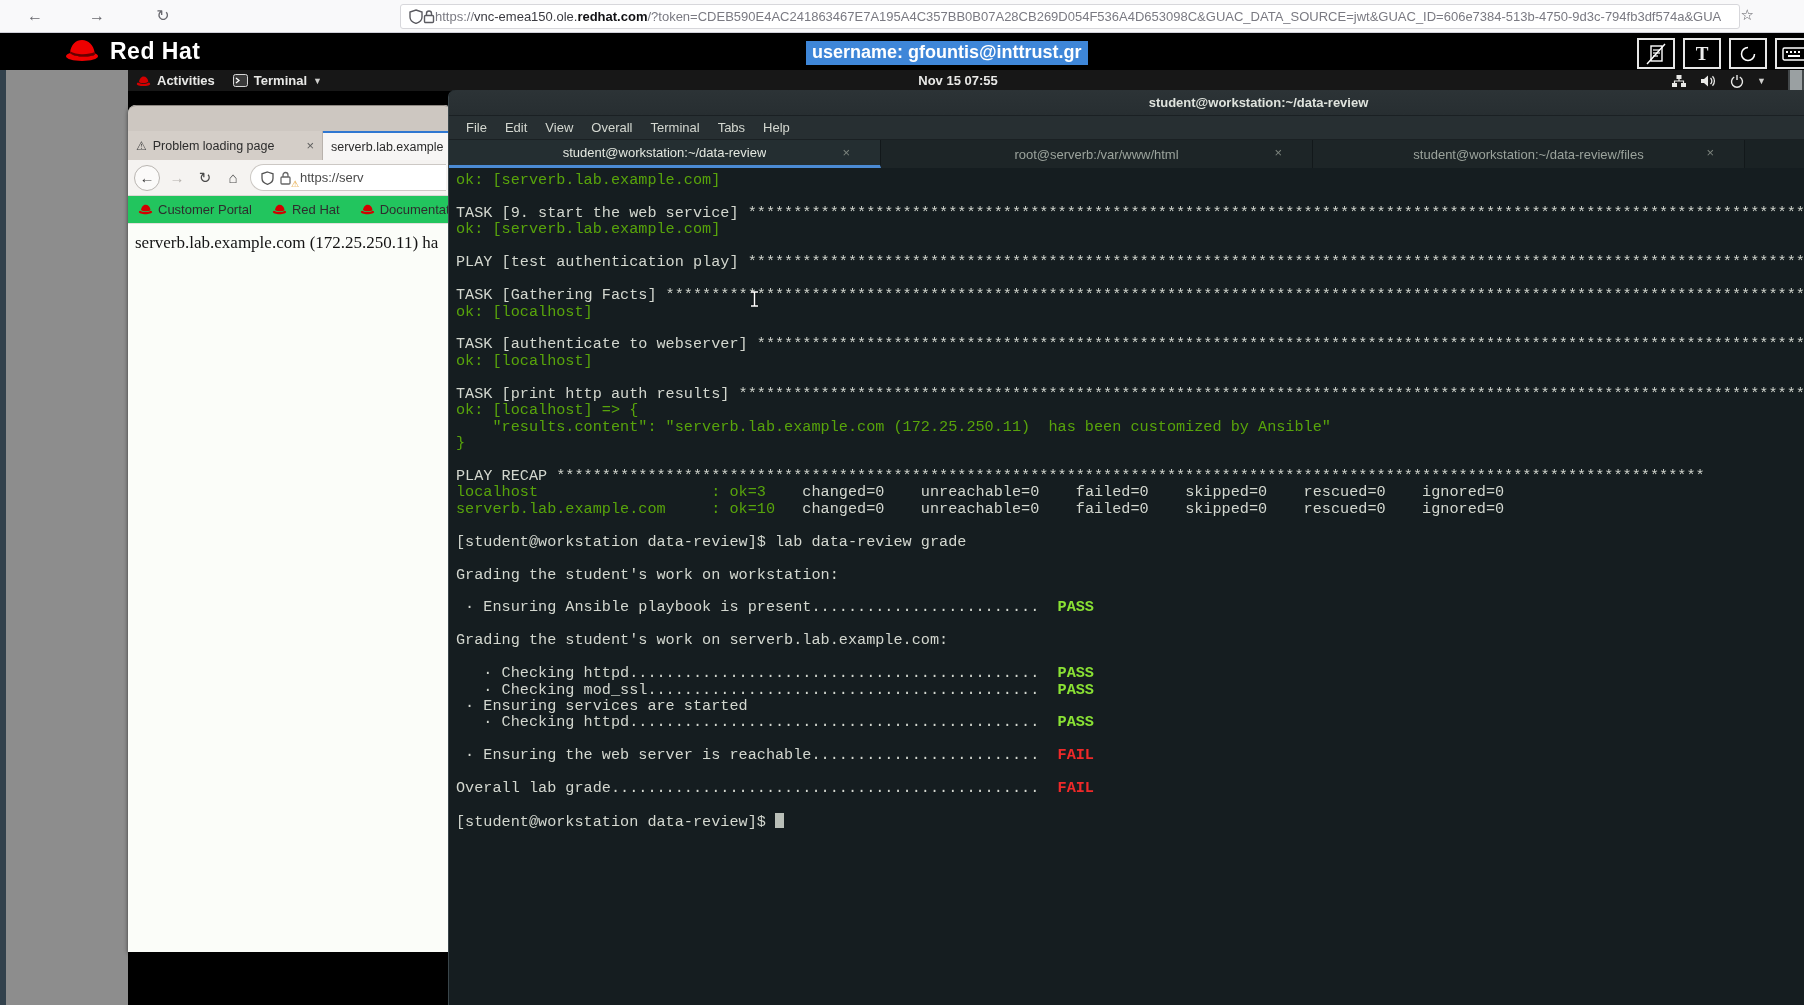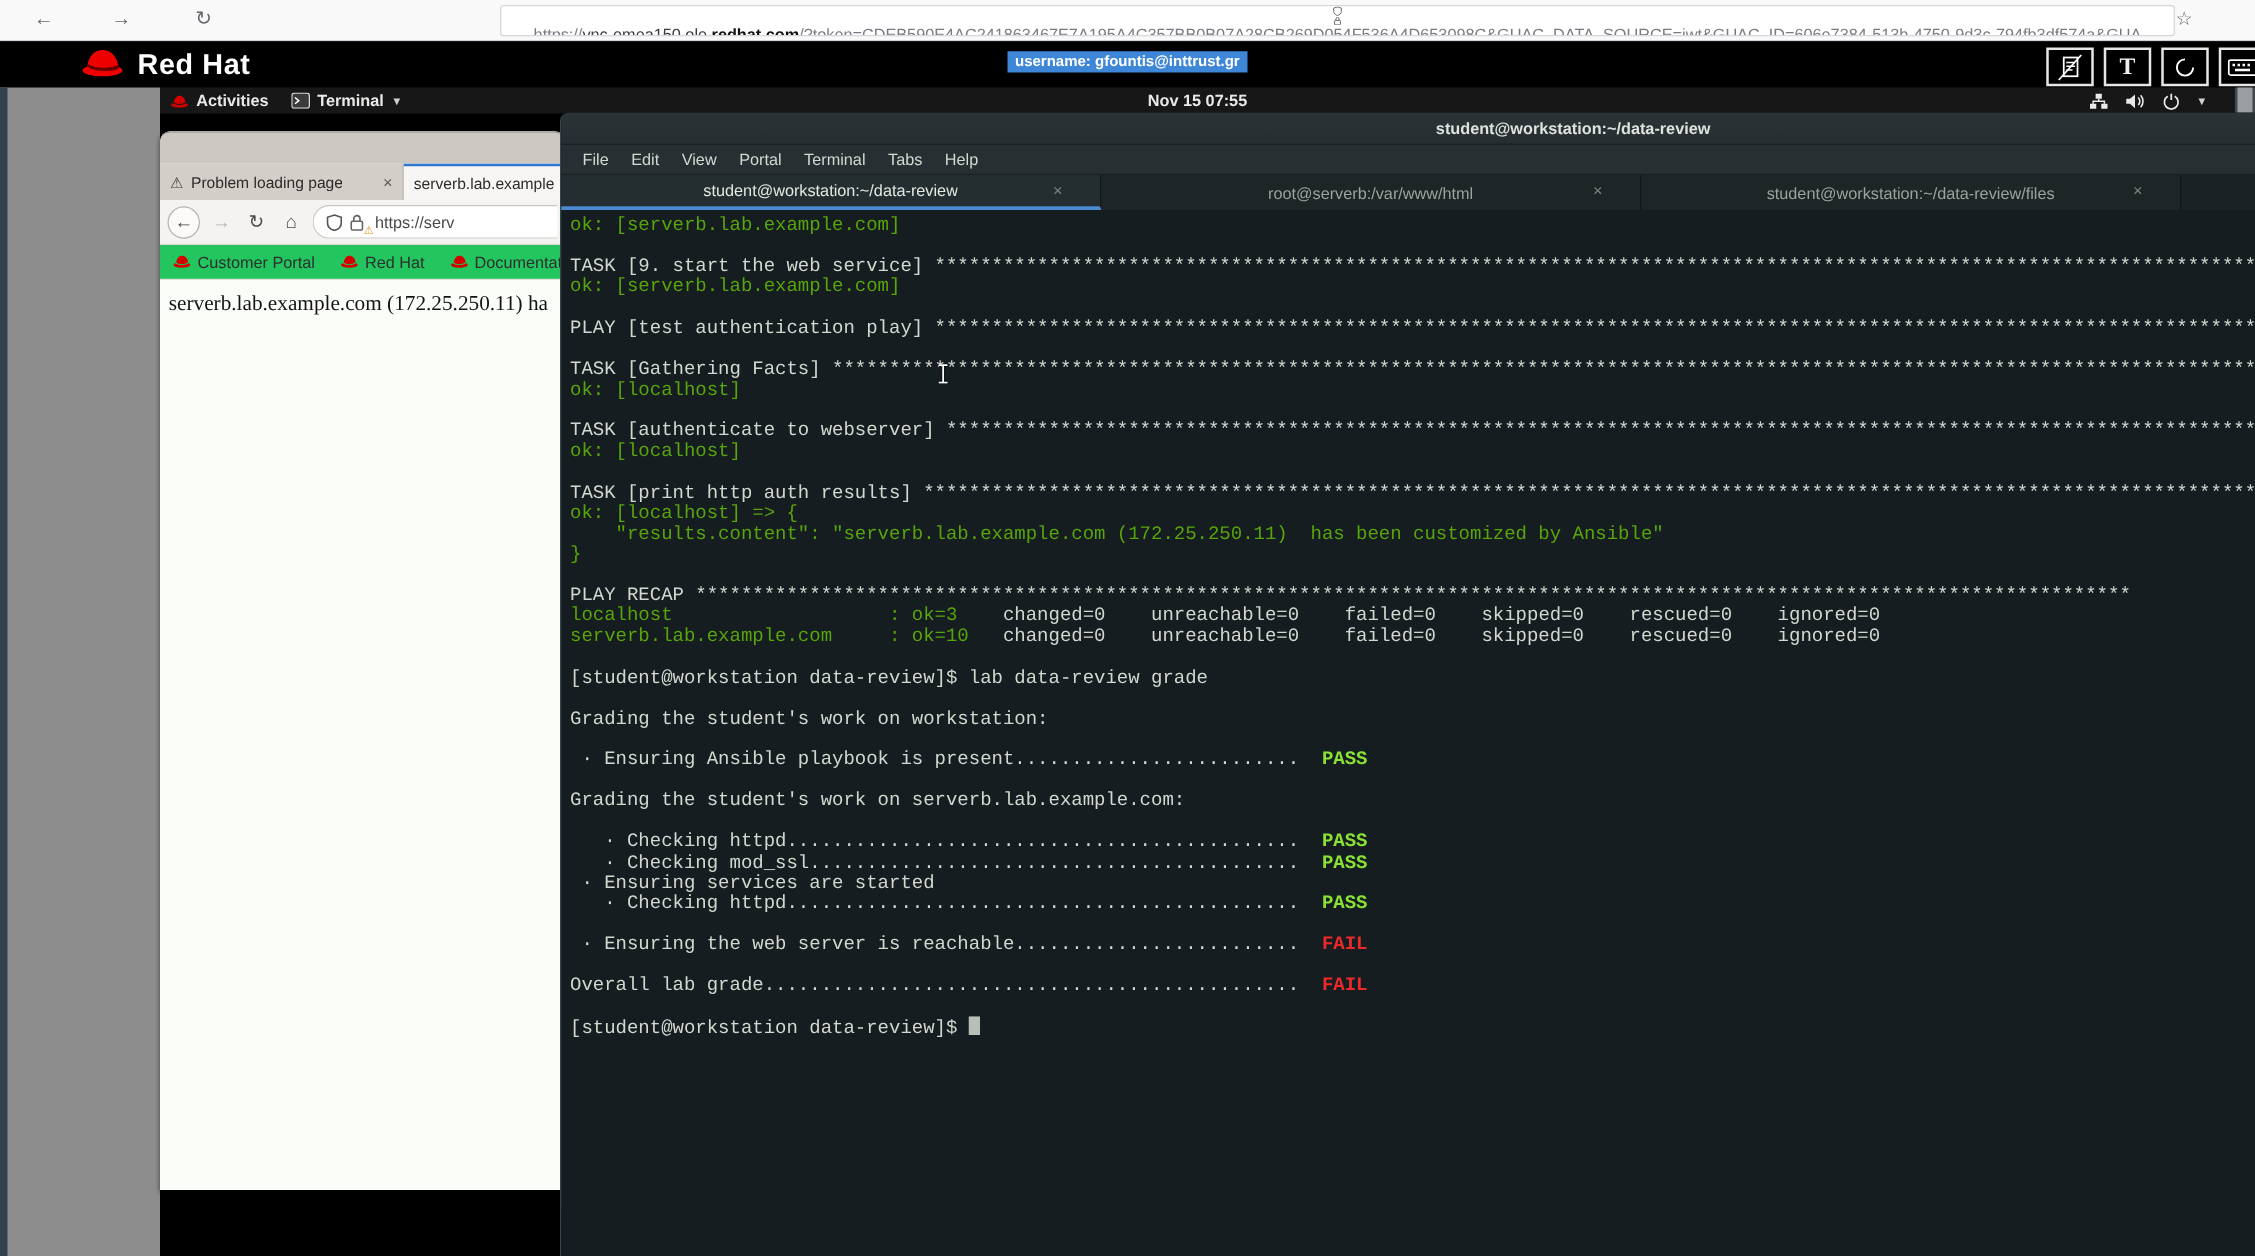--- a/index.html
+++ b/index.html
@@ -2,32 +2,32 @@
 <html><head>
 <meta charset="utf-8">
 <style>
   * { margin:0; padding:0; box-sizing:border-box; }
   body { background:#000; font-family:"Liberation Sans", sans-serif; }
   .screen { position:relative; width:1804px; height:1005px; overflow:hidden; background:#000; }
 
   
   .chrome { position:absolute; left:0; top:0; width:1804px; height:33px; background:#f9f9fa; border-bottom:1px solid #cfcfd8; }
   .chrome .navbtn { position:absolute; top:3px; width:26px; height:26px; text-align:center; line-height:26px; font-size:16px; color:#68686e; }
-  .chrome .url-pill { position:absolute; left:400px; top:4px; width:1340px; height:25px; background:#ffffff; border:1px solid #d7d7db; border-radius:3px; display:flex; align-items:center; padding:0 8px; overflow:hidden;flex-direction:column; }
+  .chrome .url-pill { position:absolute; left:400px; top:4px; width:1340px; height:25px; background:#ffffff; border:1px solid #d7d7db; border-radius:3px; display:flex; align-items:center; padding:0 8px; overflow:hidden; }
   .url-text { font-size:13px; white-space:nowrap; overflow:hidden; }
   .url-text .dim { color:#7a7a82; }
   .url-text .host { color:#3a3a40; }
   .url-text .dom { color:#111114; font-weight:bold; }
   .chrome .star { position:absolute; right:50px; top:6px; font-size:15px; color:#5a5a60; }
 
   
   .lab-header { position:absolute; left:0; top:33px; width:1804px; height:37px; background:#000; overflow:hidden; }
   .brand { position:absolute; left:62px; top:3px; display:flex; align-items:center; gap:8px; }
   .brand-name { color:#fff; font-weight:bold; font-size:23px; letter-spacing:.5px; }
-  .username-badge { position:absolute; left:806px; top:8px; background:#3e86d8; color:#fff; font-size:12px; font-weight:bold; padding:1px 6px 2px; }
+  .username-badge { position:absolute; left:806px; top:8px; background:#3e86d8; color:#fff; font-size:18px; font-weight:bold; padding:1px 6px 2px; }
   .guac-tools { position:absolute; left:1637px; top:5px; display:flex; gap:8px; }
   .guac-box { width:38px; height:31px; border:2px solid #e6e6e6; background:#000; display:flex; align-items:center; justify-content:center; color:#fff; }
   .guac-box .tglyph { font-family:"Liberation Serif", serif; font-size:19px; font-weight:bold; color:#eee; }
 
   
   .letterbox-left { position:absolute; left:0; top:70px; width:128px; height:935px; background:#8d8d8d; }
   .edge-strip { position:absolute; left:0; top:70px; width:6px; height:935px; background:#32414c; }
   .page-scrollbar { position:absolute; left:1788px; top:70px; width:16px; height:935px; background:#43484a; }
   .page-scrollbar .thumb { position:absolute; left:2px; top:0; width:12px; height:102px; background:#9aa0a2; }
 
@@ -262,21 +262,21 @@
 
     <div class="term">
       <div class="term-titlebar">
         <div class="term-title">student@workstation:~/data-review</div>
         <div class="term-close">✕</div>
       </div>
       <div class="term-menubar">
           <span class="tmenu">File</span>
           <span class="tmenu">Edit</span>
           <span class="tmenu">View</span>
-          <span class="tmenu">Portal</span>
+          <span class="tmenu">Overall</span>
           <span class="tmenu">Terminal</span>
           <span class="tmenu">Tabs</span>
           <span class="tmenu">Help</span>
         </div>
       <div class="term-tabbar">
         <div class="ttabs">
             <div class="ttab active">
               <span class="ttab-label">student@workstation:~/data-review</span>
               <span class="ttab-close">×</span>
             </div>

